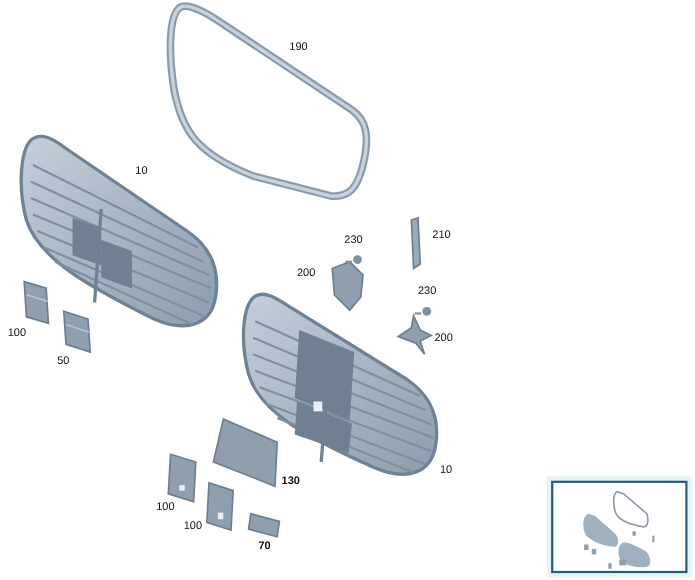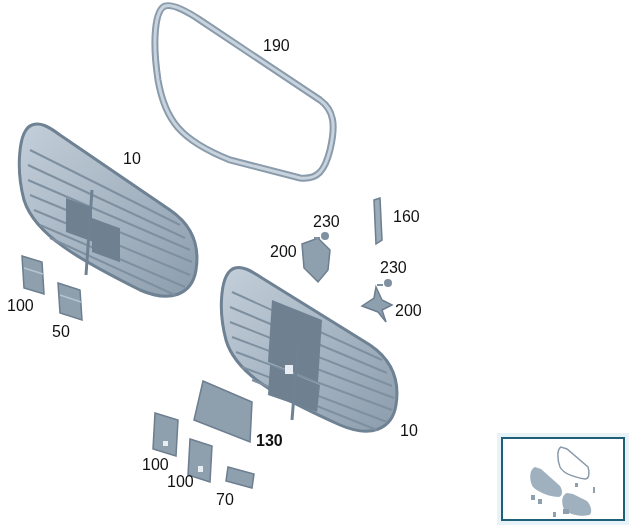--- a/index.html
+++ b/index.html
@@ -1,17 +1,17 @@
 <!DOCTYPE html>
 <html><head>
 <meta charset="utf-8">
 <style>
   html,body{margin:0;padding:0;background:#ffffff;}
   body{width:632px;height:527px;position:relative;overflow:hidden;font-family:"Liberation Sans",sans-serif;}
-  .label{position:absolute;font-size:16px;color:#111;line-height:1;}
+  .label{position:absolute;font-size:10px;color:#111;line-height:1;}
   svg.art{position:absolute;left:0;top:0;}
   .thumb{position:absolute;left:501px;top:437px;width:124px;height:84px;border:2px solid #1f5f78;background:#fff;box-sizing:border-box;}
   .thumb-frame{position:absolute;left:497px;top:433px;width:132px;height:92px;background:#e8f3f7;}
 </style>
 </head>
 <body>
 
 <svg class="art" width="632" height="527" viewBox="0 0 632 527">
   <defs>
     <linearGradient id="g1" x1="0" y1="0" x2="1" y2="1">
@@ -104,30 +104,30 @@
   </g>
 
   <g>
     <path d="M228 467 L254 474 L252 488 L226 481 Z" fill="#8e9fae" stroke="#6c7e8f" stroke-width="1.5"></path>
   </g>
 </svg>
 
 <span class="label" style="left:263px;top:38px;">190</span>
 <span class="label" style="left:123px;top:151px;">10</span>
 <span class="label" style="left:313px;top:214px;">230</span>
-<span class="label" style="left:393px;top:209px;">160</span>
+<span class="label" style="left:393px;top:209px;">210</span>
 <span class="label" style="left:270px;top:244px;">200</span>
 <span class="label" style="left:380px;top:260px;">230</span>
 <span class="label" style="left:395px;top:303px;">200</span>
 <span class="label" style="left:7px;top:298px;">100</span>
 <span class="label" style="left:52px;top:324px;">50</span>
 <span class="label" style="left:256px;top:433px;font-weight:bold;">130</span>
 <span class="label" style="left:142px;top:457px;">100</span>
 <span class="label" style="left:167px;top:474px;">100</span>
-<span class="label" style="left:216px;top:492px;">70</span>
+<span class="label" style="left:235px;top:492px;font-weight:bold;">70</span>
 <span class="label" style="left:400px;top:423px;">10</span>
 
 <div class="thumb-frame"></div>
 <div class="thumb">
   <svg width="120" height="80" viewBox="0 0 120 80">
     <path d="M58 8 C54 10 54 20 57 28 C60 34 70 38 82 40 C86 40 87 34 85 28 L64 10 Z" fill="none" stroke="#8a9cac" stroke-width="1.5"></path>
     <path d="M32 28 C26 30 26 42 30 48 C36 54 48 58 56 58 C60 57 60 50 56 46 L38 30 Z" fill="#9fb0bf"></path>
     <path d="M64 54 C58 56 58 66 62 72 C68 76 80 78 86 76 C90 74 88 66 84 62 L70 55 Z" fill="#9fb0bf"></path>
     <rect x="28" y="56" width="4" height="5" fill="#8e9fae"></rect>
       <rect x="35" y="60" width="4" height="5" fill="#8e9fae"></rect>

